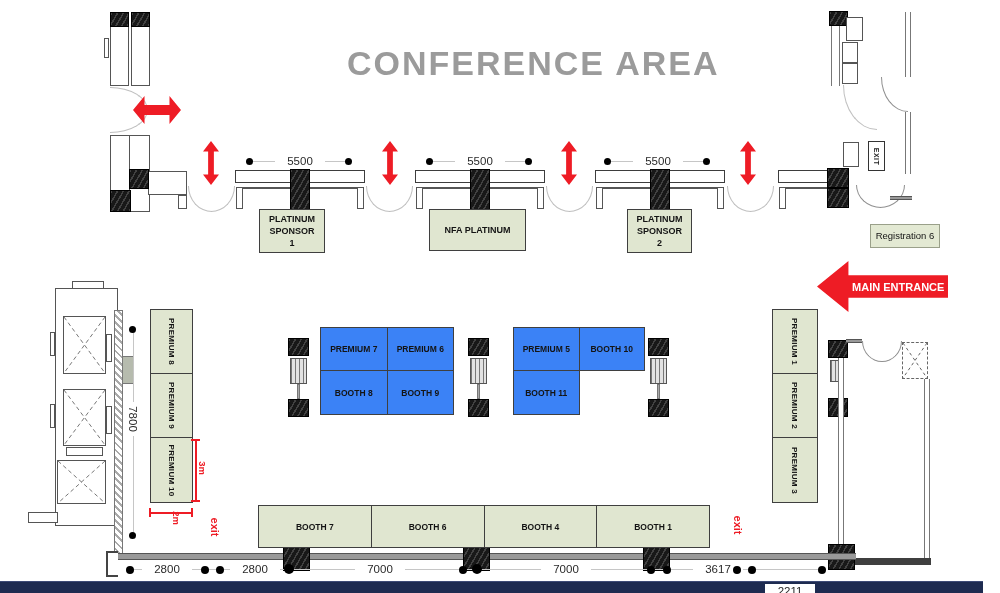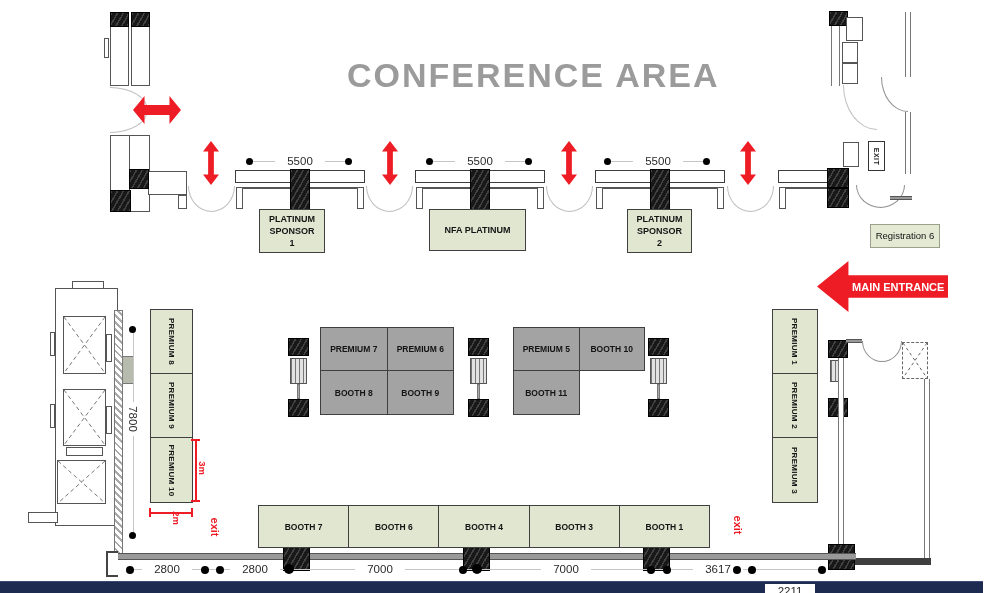--- a/index.html
+++ b/index.html
@@ -1,29 +1,29 @@
 <!DOCTYPE html>
 <html><head>
 <meta charset="utf-8">
 <style>
   html,body{margin:0;padding:0;background:#fff;}
   body{width:1000px;height:593px;position:relative;overflow:hidden;
        font-family:"Liberation Sans",sans-serif;}
   #plan{position:absolute;left:0;top:0;width:1000px;height:593px;background:#fff;}
   .abs{position:absolute;box-sizing:border-box;}
-  .title{font-size:34px;font-weight:bold;color:#9b9b9b;letter-spacing:2px;white-space:nowrap;margin-top:12px;}
+  .title{font-size:34px;font-weight:bold;color:#9b9b9b;letter-spacing:2px;white-space:nowrap;}
   .footer{background:#1e2b50;border-top:1px solid #3d4a75;}
   
   .glabel{background:#e0e6d0;border:1px solid #3f3f3f;display:flex;align-items:center;justify-content:center;
           text-align:center;font-weight:bold;font-size:9px;line-height:1.35;color:#141414;white-space:pre-line;}
   .reg{background:#e3e9d3;border:1px solid #9aa08a;font-weight:normal;font-size:9.5px;white-space:nowrap;}
   .cellV{background:#e0e6d0;border:1px solid #3f3f3f;display:flex;align-items:center;justify-content:center;margin-top:-1px;}
   .cellV span{transform:rotate(90deg);white-space:nowrap;font-weight:bold;font-size:8px;letter-spacing:.3px;color:#141414;}
   .island{display:grid;grid-template-columns:1fr 1fr;grid-template-rows:43px 1fr;}
-  .icell{border:1px solid #3f3f3f;margin-left:-1px;margin-top:-1px;background:#a3a3a3;
+  .icell{border:1px solid #3f3f3f;margin-left:-1px;margin-top:-1px;background:#3b82f6;
          display:flex;align-items:center;justify-content:center;font-weight:bold;font-size:8.5px;color:#141414;}
   .brow{display:flex;}
   .brow>div{flex:1;border:1px solid #3f3f3f;margin-left:-1px;background:#e0e6d0;
             display:flex;align-items:center;justify-content:center;font-weight:bold;font-size:8.5px;color:#141414;}
   .brow>div:first-child{margin-left:0;}
   
   .pillar{background:#181818;border:1px solid #000;
           background-image:repeating-linear-gradient(120deg,rgba(255,255,255,.18) 0 1.5px,transparent 1.5px 5px);}
   .ribbed{background:repeating-linear-gradient(90deg,#777 0 1px,#e2e2e2 1px 4px);border:1px solid #555;}
   .outline{border:1.2px solid #555;background:#fff;}
@@ -304,23 +304,20 @@
 
   <div class="abs brow" style="left:258px;top:505px;width:452px;height:43px;">
     <div>
         <span>BOOTH 7</span>
       </div>
     <div>
         <span>BOOTH 6</span>
       </div>
     <div>
         <span>BOOTH 4</span>
-      </div>
-    <div>
-        <span>BOOTH 3</span>
       </div>
     <div>
         <span>BOOTH 1</span>
       </div>
   </div>
 
   <div class="abs dimline" style="left:128px;top:569px;width:698px;height:1px;"></div>
   <div class="abs dimlabel" style="left:142px;top:562px;width:50px;height:14px;">2800</div>
   <div class="abs dimlabel" style="left:230px;top:562px;width:50px;height:14px;">2800</div>
   <div class="abs dimlabel" style="left:355px;top:562px;width:50px;height:14px;">7000</div>

